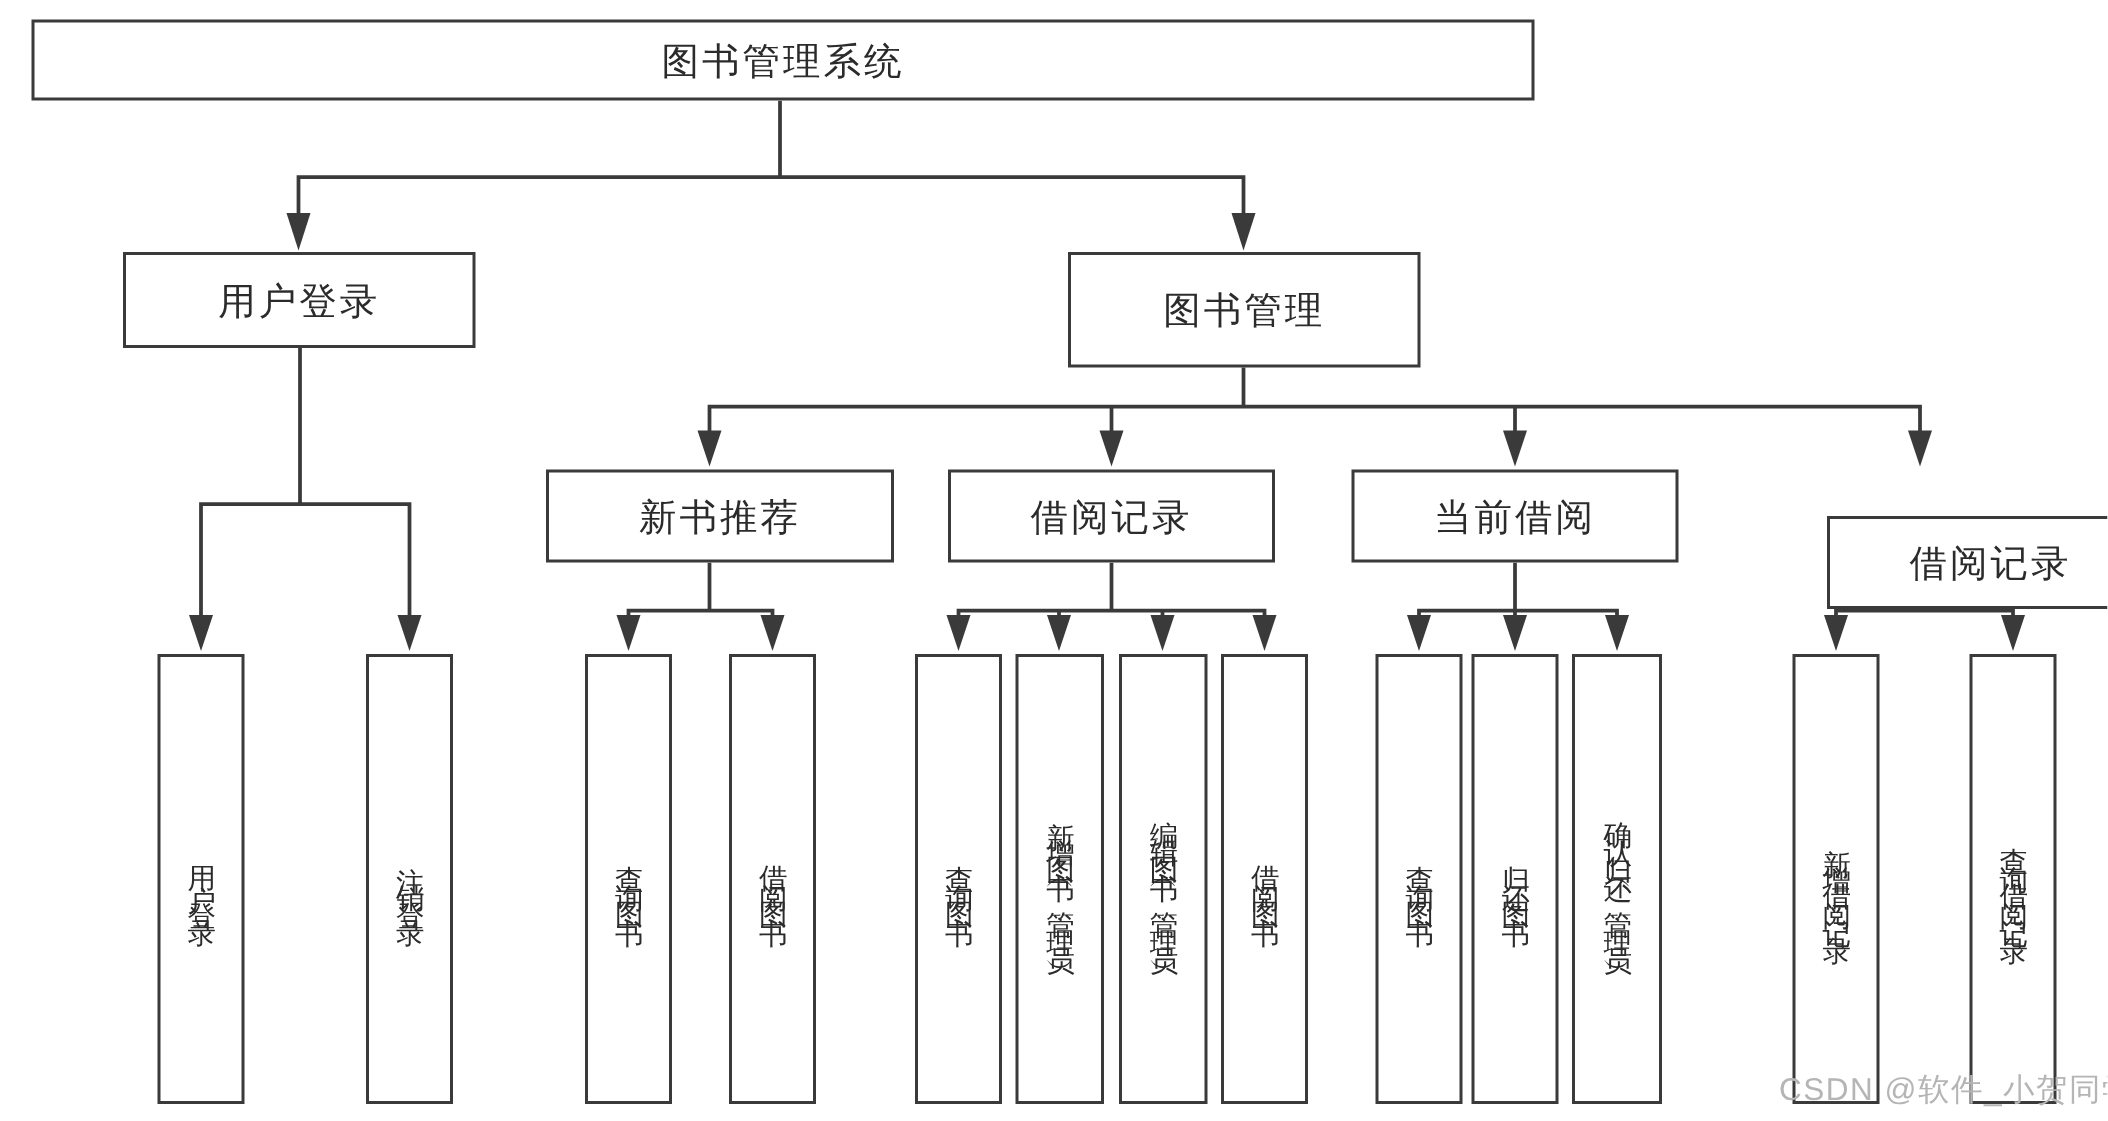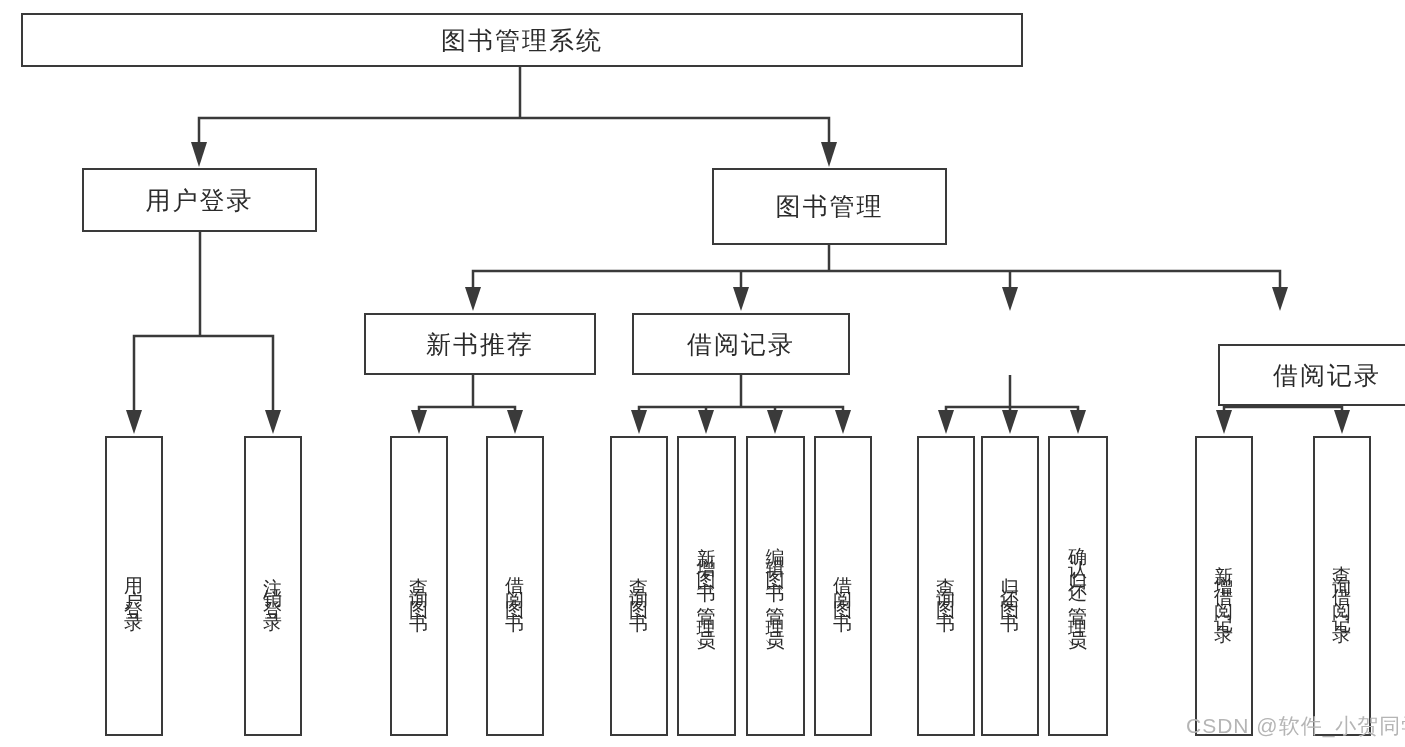--- a/index.html
+++ b/index.html
@@ -130,20 +130,23 @@
   <div class="box" style="left:712px; top:168px; width:235px; height:77px;">
     <span class="hlabel">图书管理</span>
   </div>
 
   <div class="box" style="left:364px; top:313px; width:232px; height:62px;">
     <span class="hlabel">新书推荐</span>
   </div>
   <div class="box" style="left:632px; top:313px; width:218px; height:62px;">
     <span class="hlabel">借阅记录</span>
   </div>
+  <div class="box" style="left:901px; top:313px; width:218px; height:62px;">
+    <span class="hlabel">当前借阅</span>
+  </div>
   <div class="box" style="left:1218px; top:313px; width:218px; height:62px;margin-top:31px;">
     <span class="hlabel">借阅记录</span>
   </div>
 
   <div class="box leaf" style="left:105px;">
     <span class="vlabel">用户登录</span>
   </div>
   <div class="box leaf" style="left:244px;">
     <span class="vlabel">注销登录</span>
   </div>

